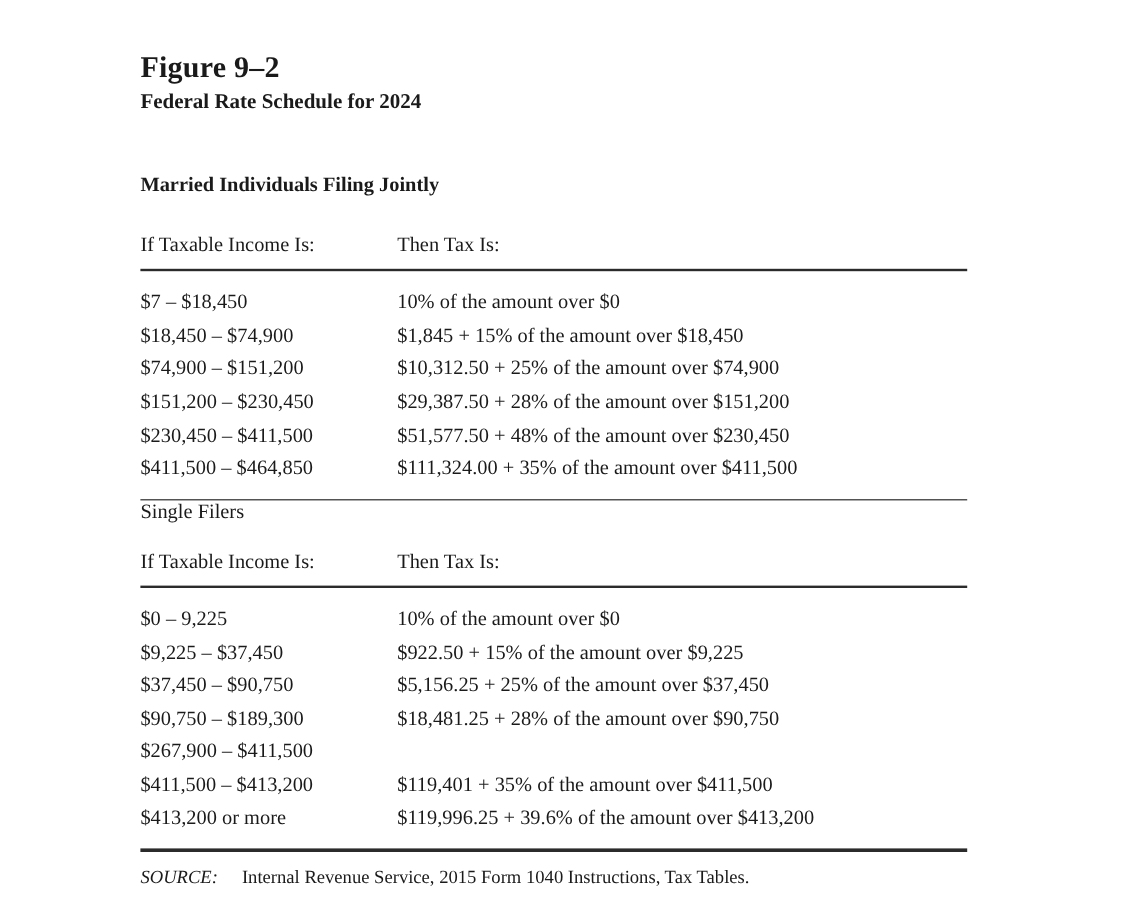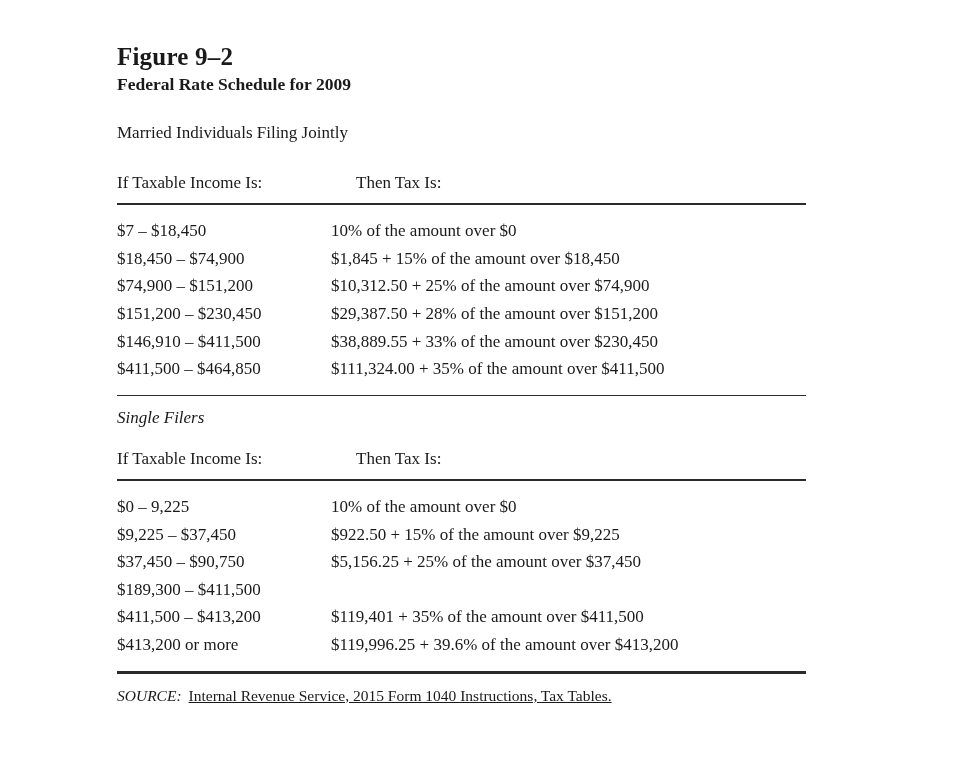--- a/index.html
+++ b/index.html
@@ -57,28 +57,27 @@
     font-size: 17.5px;
     line-height: 1.15;
     margin: 0;
   }
 
   .section-label {
     font-size: 17px;
     line-height: 1.2;
   }
 
-  .sec-married { margin-top: 29px; }
+  .sec-married { margin-top: 50px; font-weight: bold; }
   .sec-single  { margin-top: 0; }
 
   .col-head-row {
     display: flex;
     font-size: 17px;
     line-height: 1.2;
-    gap: 25px;
   }
   .col-head-row.married { margin-top: 29px; }
   .col-head-row.single  { margin-top: 20px; }
 
   .c1 { width: 214px; flex: 0 0 214px; }
   .c2 { flex: 1 1 auto; }
 
   .rule {
     width: 689px;
     background: #2b2b2b;
@@ -100,36 +99,35 @@
   .source {
     margin-top: 13px;
     font-size: 15.5px;
     line-height: 1.2;
     white-space: nowrap;
   }
   .source-label {
     font-style: italic;
   }
   .source-text {
-    margin-left: 7px;
-    text-decoration: underline;
+    margin-left: 20px;
   }
 </style>
 </head>
 <body>
 
 <div class="page">
 
   <div class="page-top-remnant"></div>
 
   <div class="figure">
 
     <div class="fig-number">Figure 9–2</div>
 
-    <div class="fig-title">Federal Rate Schedule for 2009</div>
+    <div class="fig-title">Federal Rate Schedule for 2024</div>
 
     <div class="section-label sec-married">Married Individuals Filing Jointly</div>
 
     <div class="col-head-row married">
       <div class="c1">If Taxable Income Is:</div>
       <div class="c2">Then Tax Is:</div>
     </div>
 
     <div class="rule rule-head"></div>
 
@@ -144,32 +142,32 @@
       </div>
       <div class="row">
         <div class="c1">$74,900 – $151,200</div>
         <div class="c2">$10,312.50 + 25% of the amount over $74,900</div>
       </div>
       <div class="row">
         <div class="c1">$151,200 – $230,450</div>
         <div class="c2">$29,387.50 + 28% of the amount over $151,200</div>
       </div>
       <div class="row">
-        <div class="c1">$146,910 – $411,500</div>
-        <div class="c2">$38,889.55 + 33% of the amount over $230,450</div>
+        <div class="c1">$230,450 – $411,500</div>
+        <div class="c2">$51,577.50 + 48% of the amount over $230,450</div>
       </div>
       <div class="row">
         <div class="c1">$411,500 – $464,850</div>
         <div class="c2">$111,324.00 + 35% of the amount over $411,500</div>
       </div>
     </div>
 
     <div class="rule rule-mid"></div>
 
-    <div class="section-label sec-single" style="margin-top:12px;font-style:italic;">Single Filers</div>
+    <div class="section-label sec-single" style="margin-top:0;">Single Filers</div>
 
     <div class="col-head-row single">
       <div class="c1">If Taxable Income Is:</div>
       <div class="c2">Then Tax Is:</div>
     </div>
 
     <div class="rule rule-head"></div>
 
     <div class="rows">
       <div class="row">
@@ -178,21 +176,25 @@
       </div>
       <div class="row">
         <div class="c1">$9,225 – $37,450</div>
         <div class="c2">$922.50 + 15% of the amount over $9,225</div>
       </div>
       <div class="row">
         <div class="c1">$37,450 – $90,750</div>
         <div class="c2">$5,156.25 + 25% of the amount over $37,450</div>
       </div>
       <div class="row">
-        <div class="c1">$189,300 – $411,500</div>
+        <div class="c1">$90,750 – $189,300</div>
+        <div class="c2">$18,481.25 + 28% of the amount over $90,750</div>
+      </div>
+      <div class="row">
+        <div class="c1">$267,900 – $411,500</div>
       </div>
       <div class="row">
         <div class="c1">$411,500 – $413,200</div>
         <div class="c2">$119,401 + 35% of the amount over $411,500</div>
       </div>
       <div class="row">
         <div class="c1">$413,200 or more</div>
         <div class="c2">$119,996.25 + 39.6% of the amount over $413,200</div>
       </div>
     </div>

